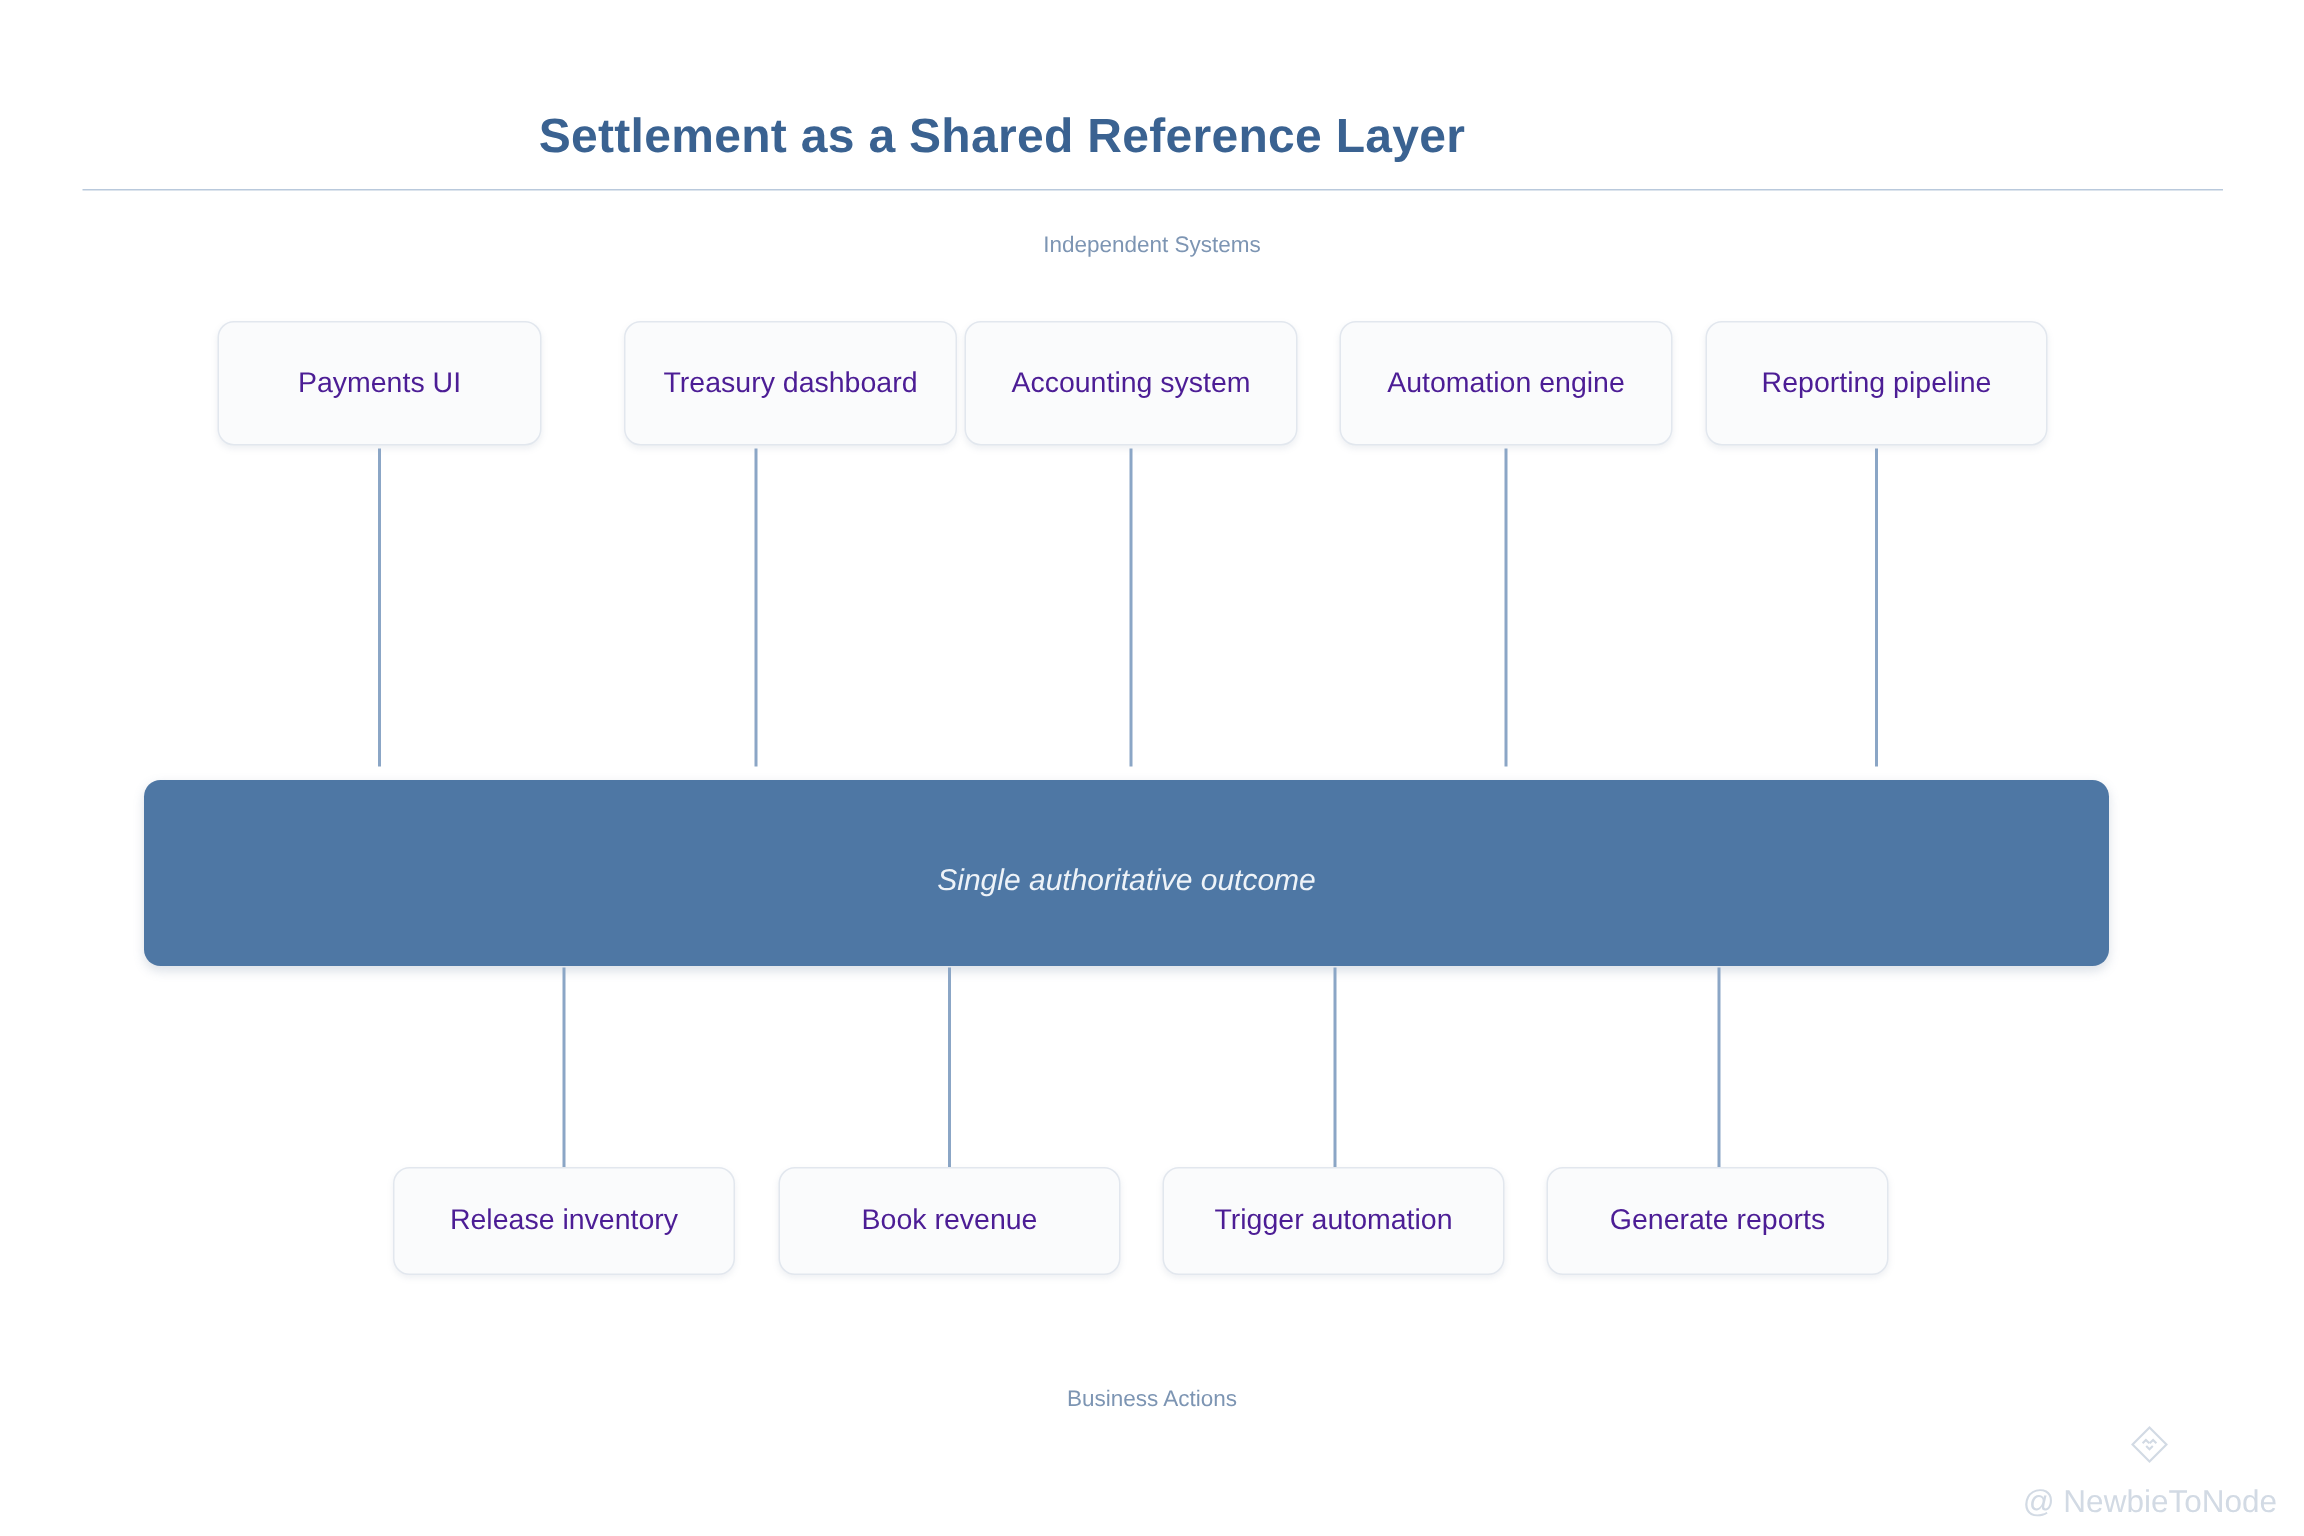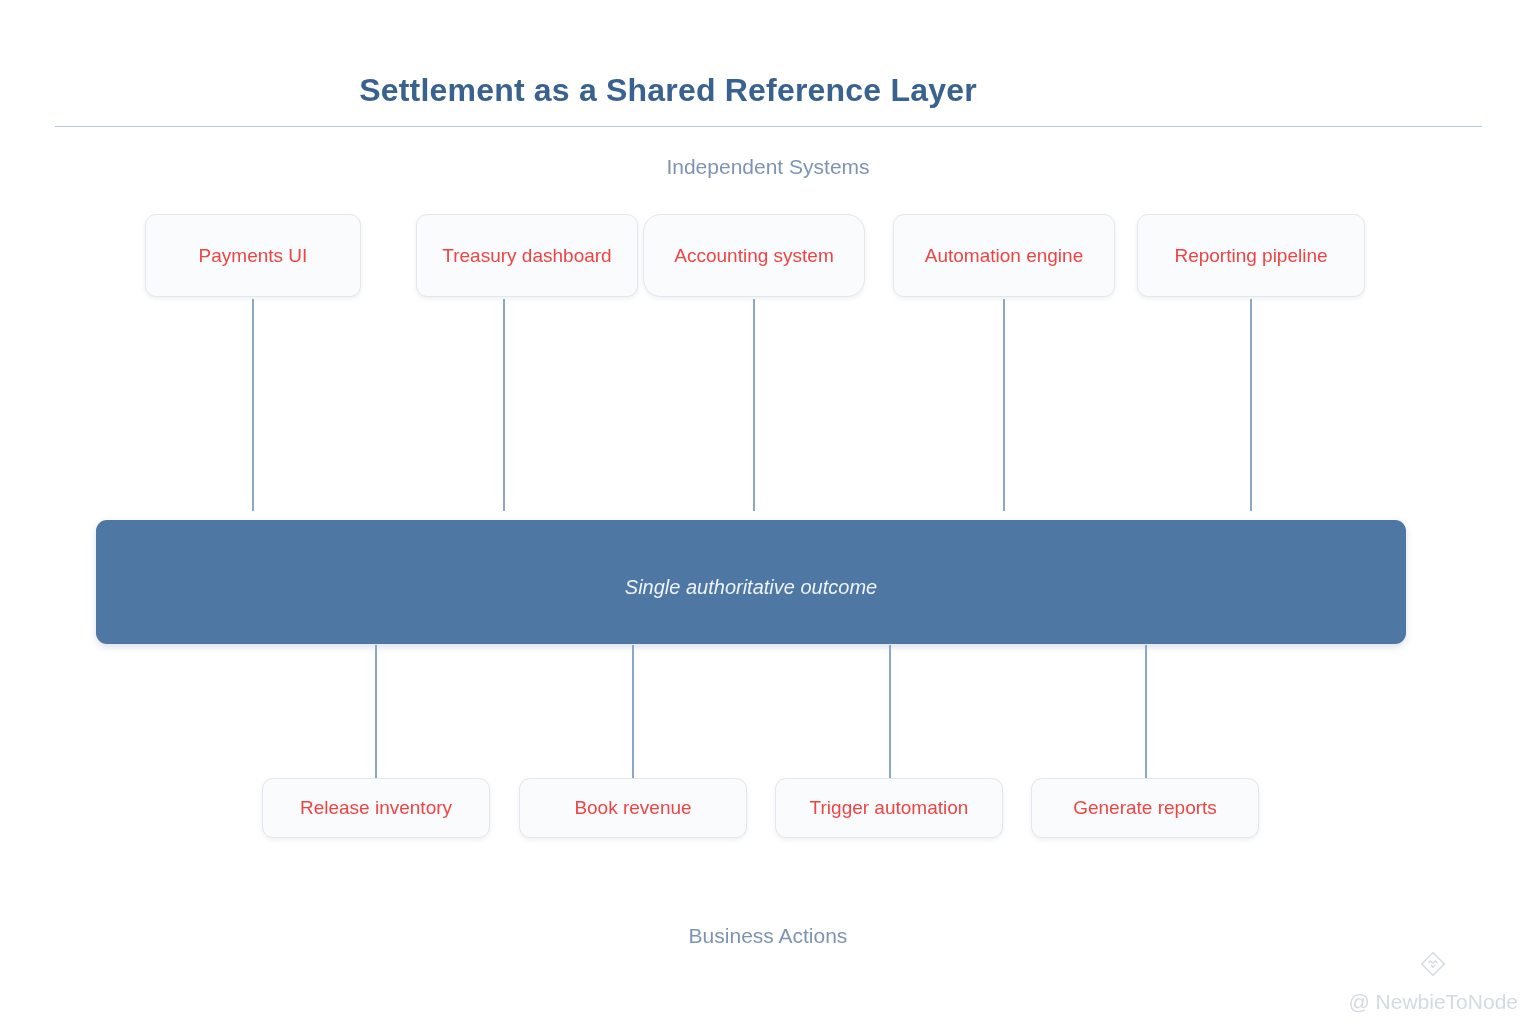--- a/index.html
+++ b/index.html
@@ -36,44 +36,44 @@
     height: 1px;
     background: #b9c9dc;
   }
 
   
   .section-caption {
     position: absolute;
     width: 1536px;
     left: 0;
     text-align: center;
-    font-size: 21px;
+    font-size: 15px;
     color: #7d95b3;
   }
   #caption-independent-systems { top: 155px; }
   #caption-business-actions   { top: 924px; }
 
   
   .node-box {
     position: absolute;
     box-sizing: border-box;
     background: #fafbfc;
     border: 1px solid #e2e7ee;
     border-radius: 11px;
     box-shadow: 0 2px 4px rgba(120,140,165,0.13);
     display: flex;
     align-items: center;
     justify-content: center;
-    color: #ef4444;
+    color: #4c1d95;
     font-size: 19px;
     text-align: right;
     padding: 0 8px;
   }
   .row-top    { top: 214px; height: 83px; }
-  .row-bottom { top: 778px; height: 60px; }
+  .row-bottom { top: 778px; height: 72px; }
 
   
   .connector {
     position: absolute;
     width: 2px;
     background: #8ba6c6;
   }
   .connector-top    { top: 299px; height: 212px; }
   .connector-bottom { top: 645px; height: 133px; }
 
@@ -127,21 +127,21 @@
 <div id="title-rule"></div>
 
 <div class="section-caption" id="caption-independent-systems">Independent Systems</div>
 
 <div class="node-box row-top" style="left:145px; width:216px;">
   <span>Payments UI</span>
 </div>
 <div class="node-box row-top" style="left:394px; width:222px;margin-left:22px;">
   <span>Treasury dashboard</span>
 </div>
-<div class="node-box row-top" style="left:643px; width:222px;border-radius:18px;">
+<div class="node-box row-top" style="left:643px; width:222px;">
   <span>Accounting system</span>
 </div>
 <div class="node-box row-top" style="left:893px; width:222px;">
   <span>Automation engine</span>
 </div>
 <div class="node-box row-top" style="left:1137px; width:228px;">
   <span>Reporting pipeline</span>
 </div>
 
 <div class="connector connector-top" style="left:252px;"></div>

